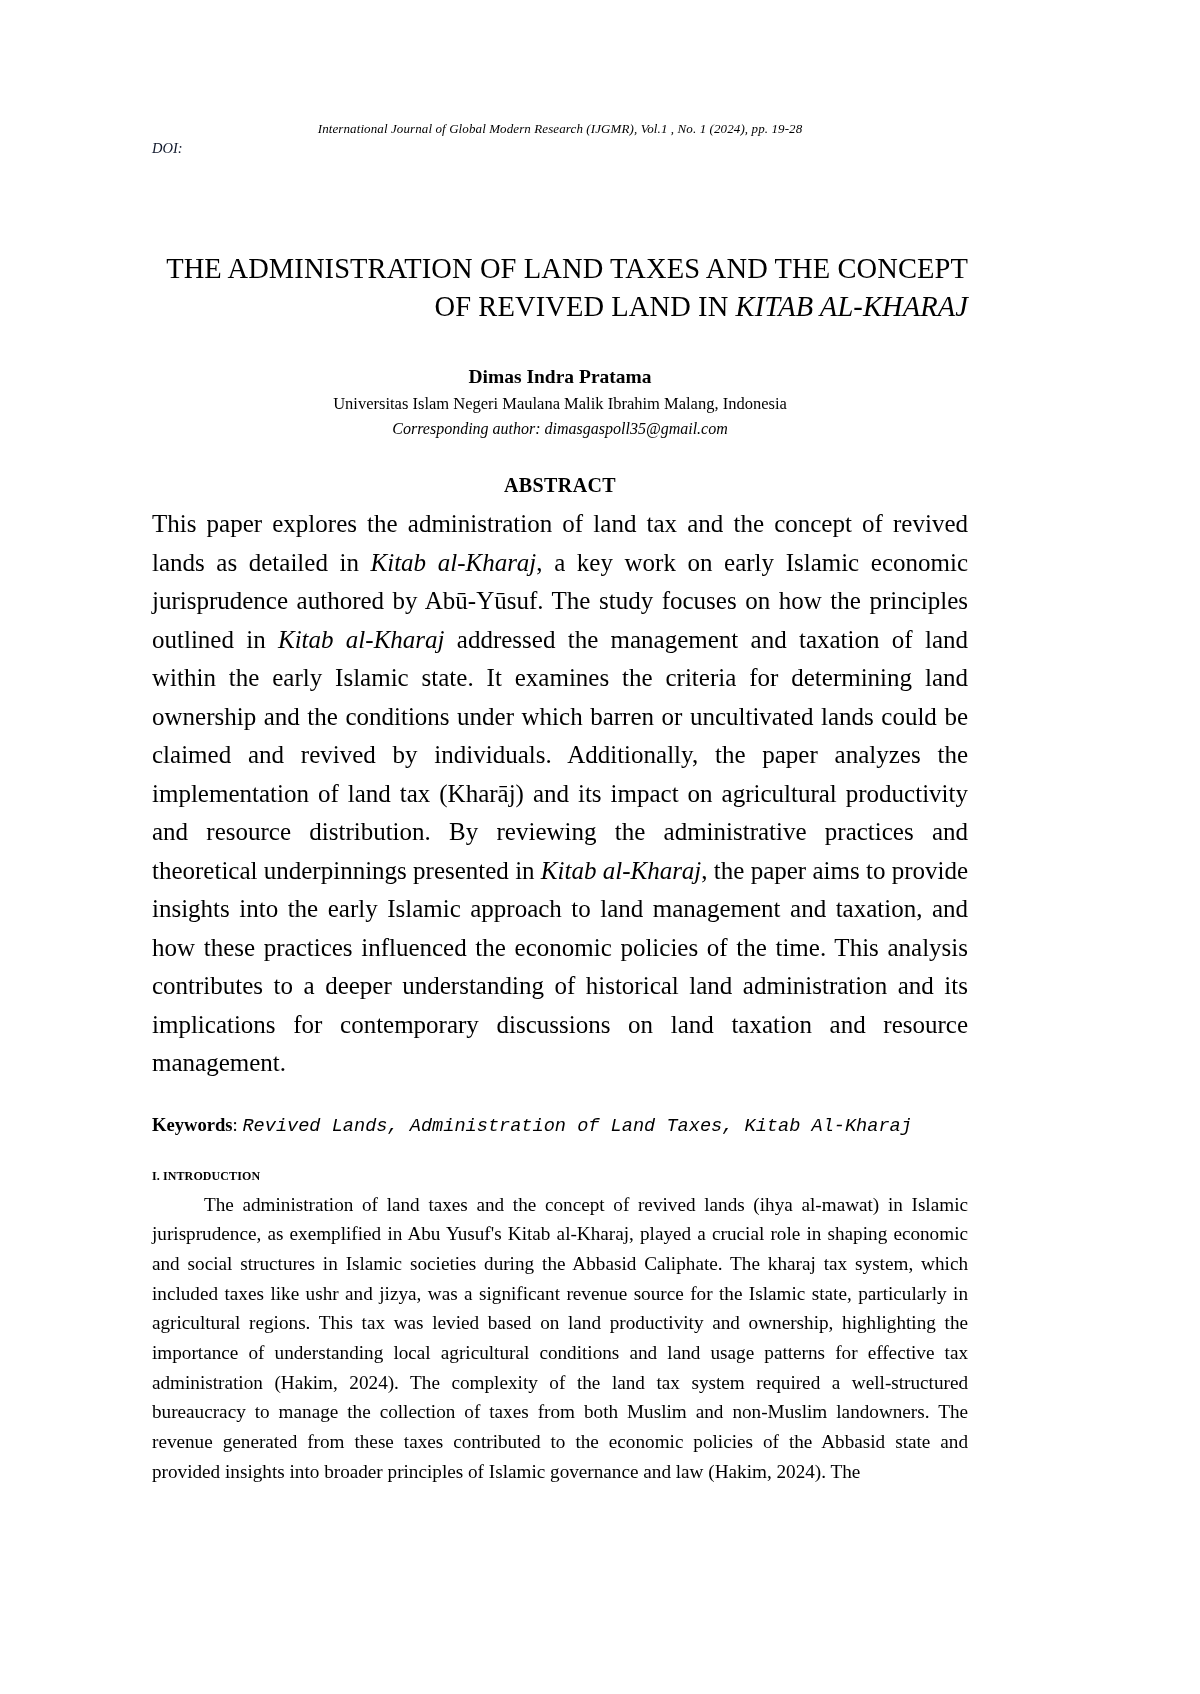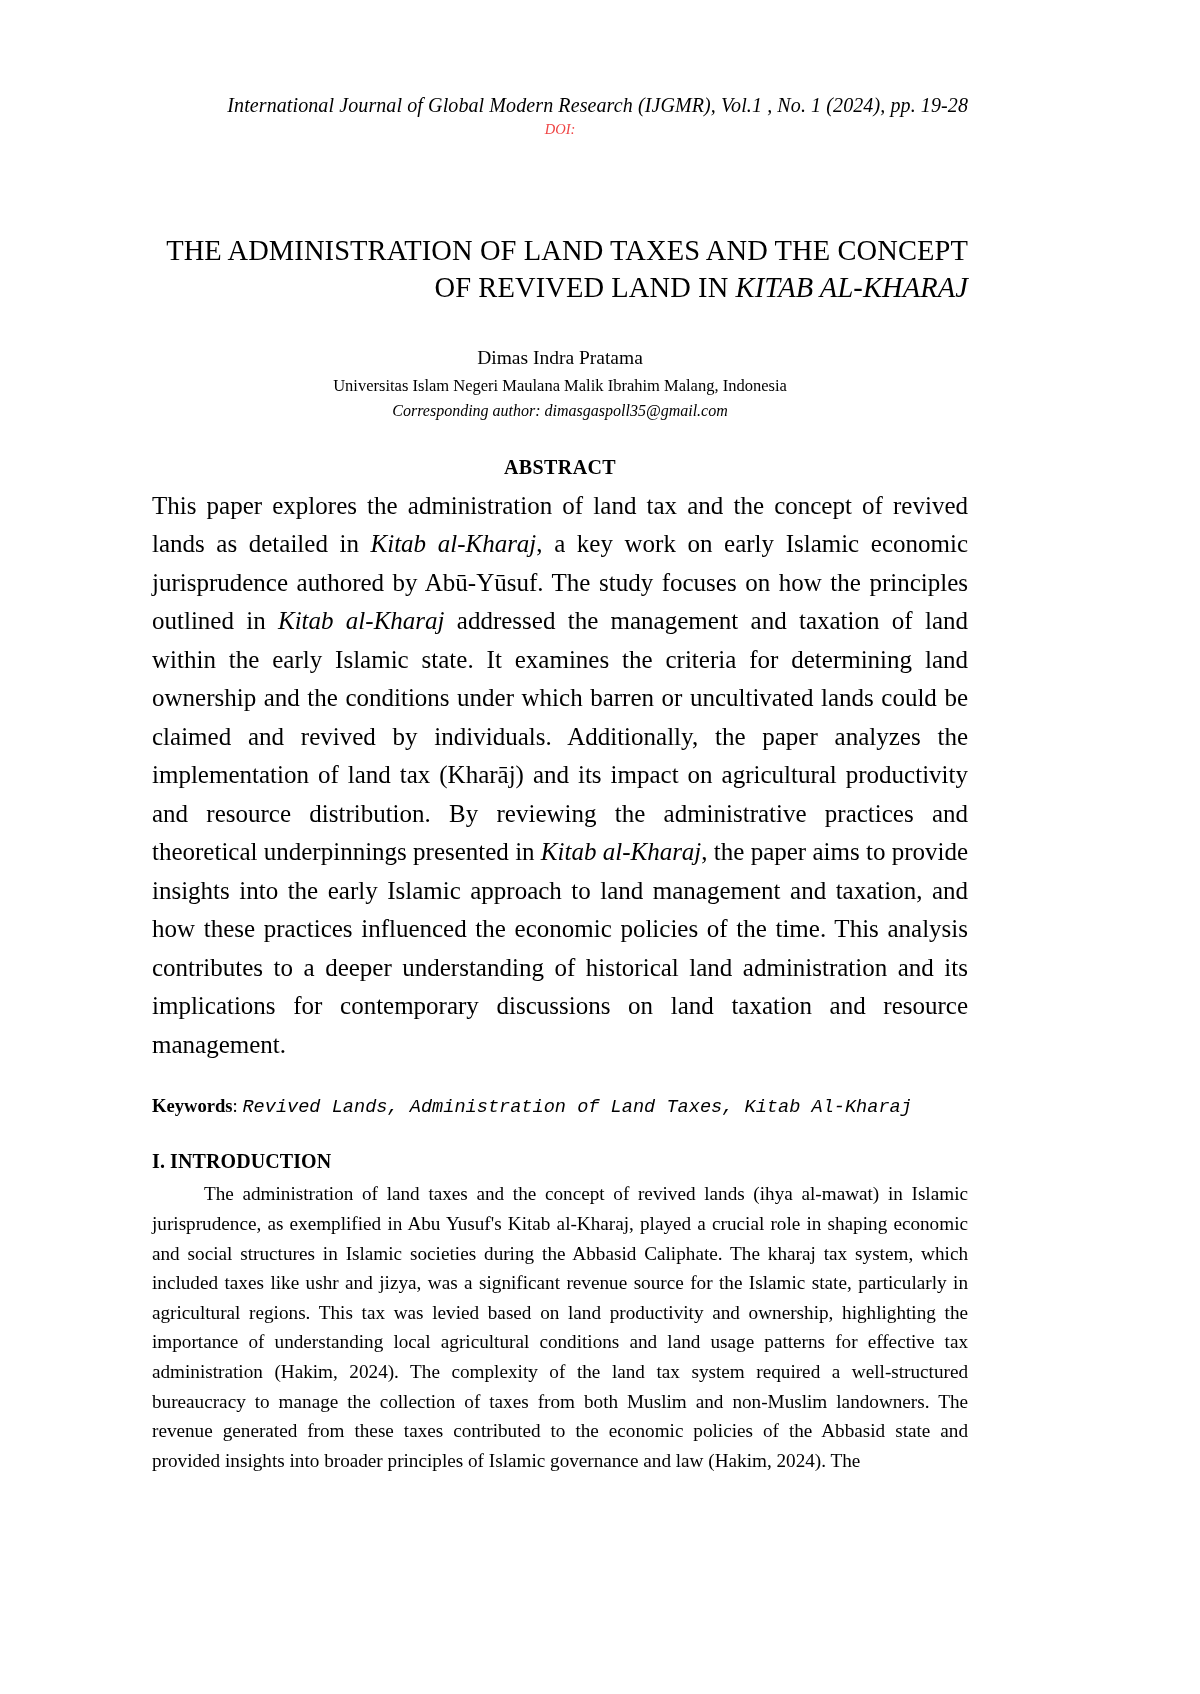--- a/index.html
+++ b/index.html
@@ -23,33 +23,33 @@
   }
   .content {
     position: absolute;
     left: 152px;
     top: 0;
     width: 816px;
   }
 
   
   .runhead {
-    margin-top: 92px;
-    text-align: right;
+    margin-top: 120px;
+    text-align: center;
     font-style: italic;
-    font-size: 20px;
+    font-size: 13px;
     line-height: 1.35;
     letter-spacing: 0.1px;
     white-space: nowrap;
   }
   .doi {
-    text-align: center;
+    text-align: left;
     font-style: italic;
     font-size: 14.5px;
-    color: #ef4444;
+    color: #0f172a;
     line-height: 1.35;
     margin-top: 1px;
   }
 
   
   .title {
     margin-top: 92px;
     text-align: right;
     font-size: 28.5px;
     line-height: 1.33;
@@ -57,21 +57,21 @@
     letter-spacing: 0.1px;
   }
   .title .it {
     font-style: italic;
   }
 
   
   .author {
     margin-top: 38px;
     text-align: center;
-    font-weight: normal;
+    font-weight: bold;
     font-size: 19.5px;
     line-height: 1.3;
   }
   .affil {
     text-align: center;
     font-size: 16.5px;
     line-height: 1.45;
     margin-top: 3px;
   }
   .corr {
@@ -109,21 +109,21 @@
     font-weight: bold;
   }
   .keywords .kw-list {
     font-style: italic;
     font-family: Liberation Mono, monospace;
   }
 
   
   .section-head {
     margin-top: 28px;
-    font-size: 20px;
+    font-size: 12px;
     font-weight: bold;
     letter-spacing: 0.1px;
   }
   .section-body {
     margin-top: 6px;
     text-align: justify;
     font-size: 19.2px;
     line-height: 1.545;
     text-indent: 52px;
   }

